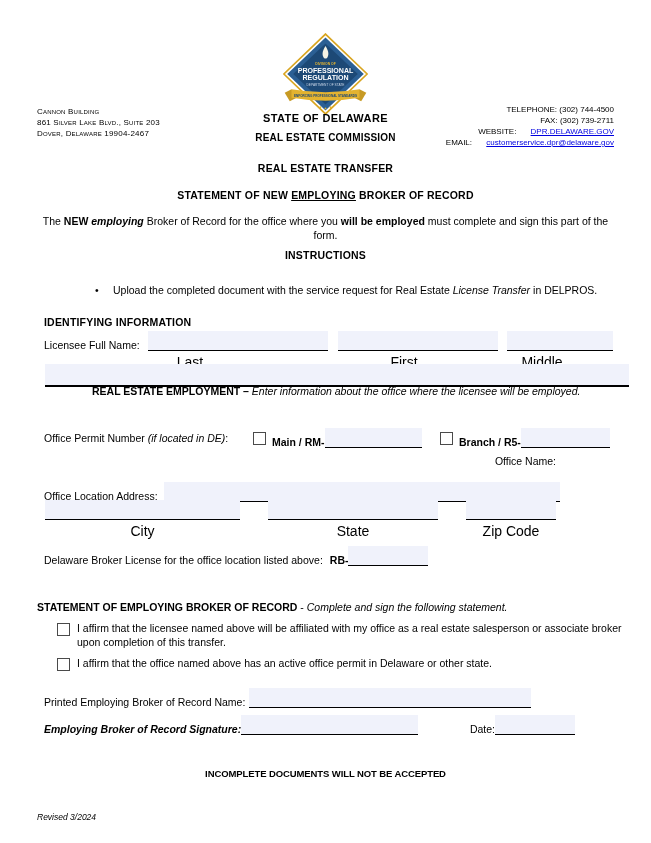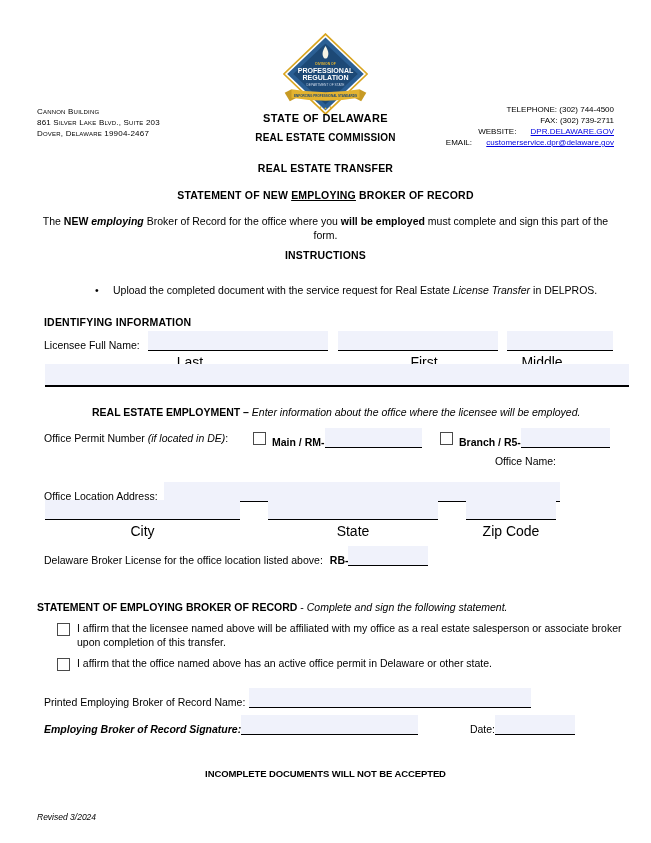--- a/index.html
+++ b/index.html
@@ -110,26 +110,26 @@
 
   <div class="abs row" style="left:44px; top:331px; width:570px;">
     <span class="lbl" style="margin-right:8px;">Licensee Full Name:</span>
     <div class="field" style="width:180px;"></div>
     <div style="width:10px;"></div>
     <div class="field" style="width:160px;"></div>
     <div style="width:9px;"></div>
     <div class="field" style="width:106px;"></div>
   </div>
   <span class="abs sub" style="left:160px; top:354px; width:60px;">Last</span>
-  <span class="abs sub" style="left:394px; top:354px; width:60px;text-decoration:underline;">First</span>
+  <span class="abs sub" style="left:374px; top:354px; width:60px;text-decoration:underline;">First</span>
   <span class="abs sub" style="left:512px; top:354px; width:60px;">Middle</span>
 
   <div class="abs field" style="left:45px; top:364px; width:584px; height:21px; border-bottom:2px solid #000;"></div>
 
-  <div class="abs t105" style="left:44px; top:399px;padding-left:48px;">
+  <div class="abs t105" style="left:44px; top:378px;padding-left:48px;">
     <span class="b">REAL ESTATE EMPLOYMENT – </span><span class="i">Enter information about the office where the licensee will be employed.</span>
   </div>
 
   <span class="abs lbl" style="left:44px; top:432px;"><span>Office Permit Number </span><span class="i">(if located in DE)</span><span>:</span></span>
 
   <div class="abs row" style="left:253px; top:428px;">
     <span class="cb" style="margin-bottom:3px; margin-right:6px;"></span>
     <span class="lbl b">Main / RM-</span>
     <div class="field" style="width:97px;"></div>
   </div>

